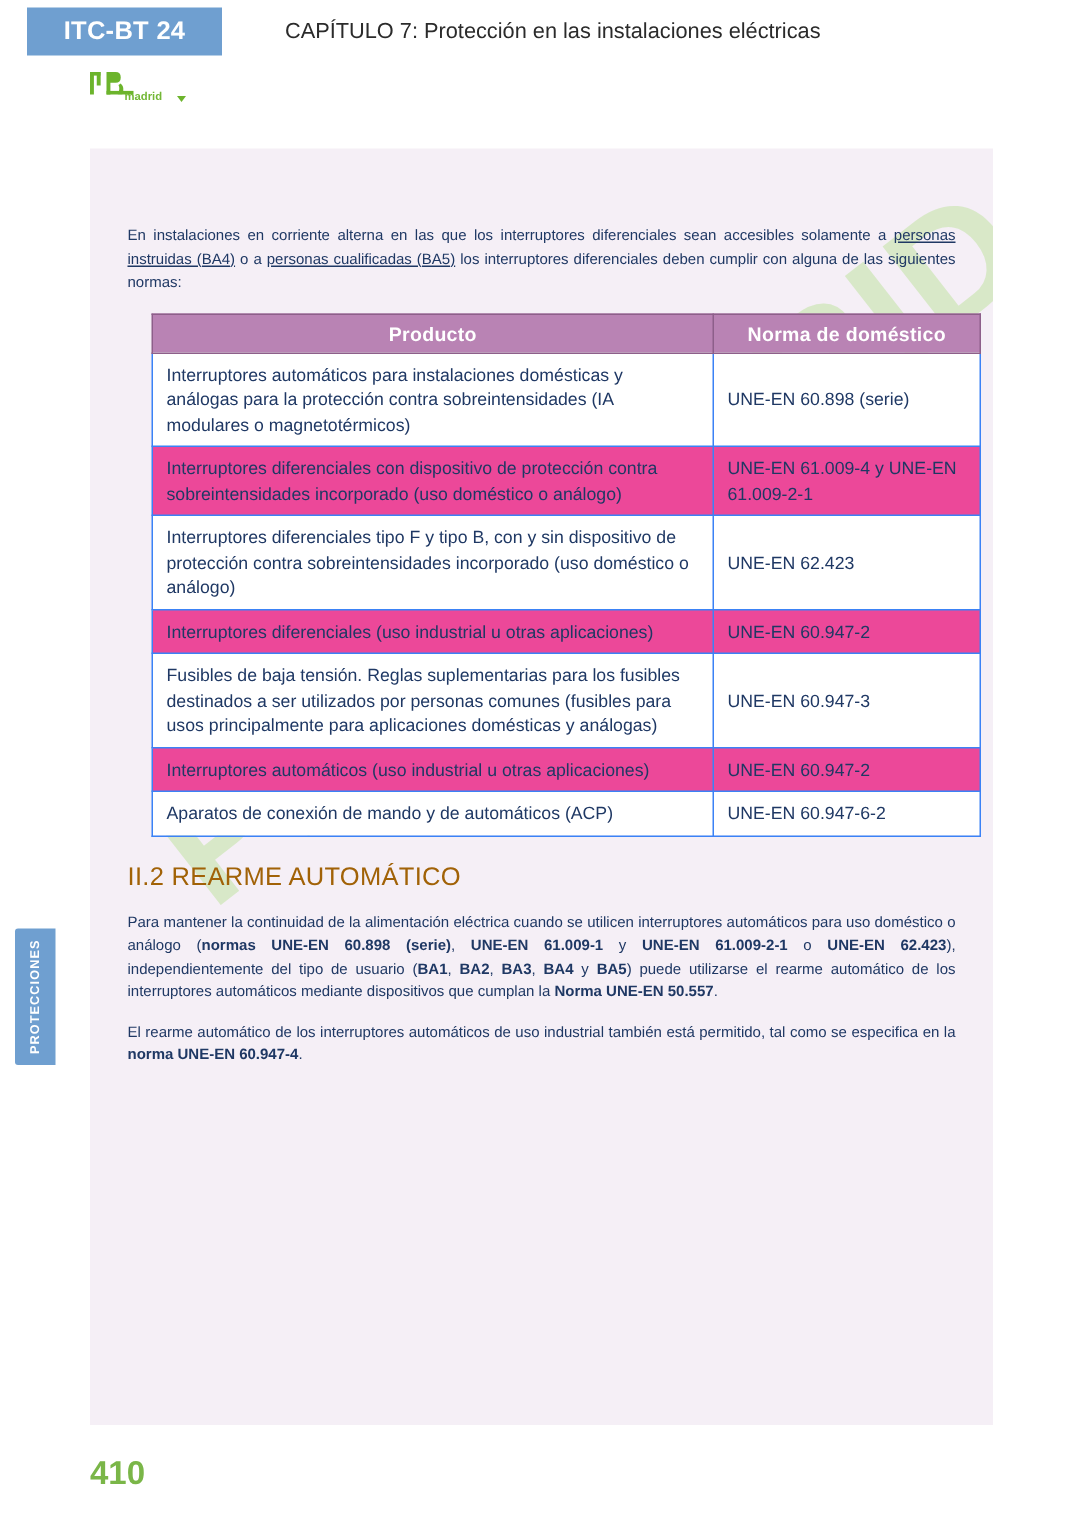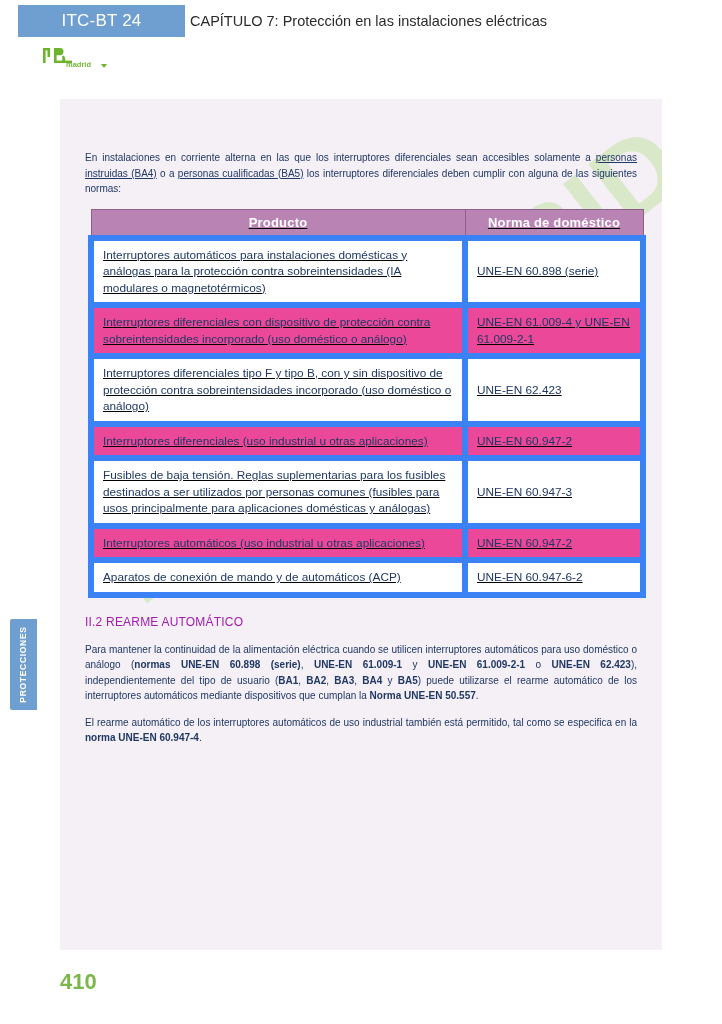--- a/index.html
+++ b/index.html
@@ -21,26 +21,26 @@
     position: absolute;
     left: 0;
     top: 5px;
     width: 722px;
     height: 32px;
   }
   .header-tab {
     position: absolute;
     left: 18px;
     top: 0;
-    width: 167px;
+    width: 130px;
     height: 32px;
     background: #6f9fd0;
     color: #ffffff;
     font-size: 17px;
-    font-weight: normal;
+    font-weight: bold;
     letter-spacing: 0.2px;
     display: flex;
     align-items: center;
     justify-content: center;
   }
   .header-title {
     position: absolute;
     left: 190px;
     top: 0;
     height: 32px;
@@ -48,21 +48,21 @@
     align-items: center;
     font-size: 14.5px;
     color: #2b2b2b;
     white-space: nowrap;
     text-align: right;
   }
 
   
   .logo {
     position: absolute;
-    left: 41px;
+    left: 58px;
     top: 46px;
     width: 70px;
     height: 26px;
   }
 
   
   .side-tab {
     position: absolute;
     left: 10px;
     top: 619px;
@@ -139,59 +139,58 @@
     color: #1f3864;
     text-align: justify;
   }
   .u { text-decoration: underline; }
   .b { font-weight: bold; }
 
   
   table.norm-table {
     border-collapse: collapse;
     width: 552px;
-    margin: 12px 0 0 3px;
+    margin: 12px 0 0 16px;
     table-layout: fixed;
-    text-decoration: underline;
   }
   table.norm-table th {
     background: #b983b4;
     color: #ffffff;
     font-size: 13px;
     font-weight: bold;
     padding: 5px 6px;
     border: 1px solid #8d5f8a;
     text-align: center;
     letter-spacing: 0.2px;
   }
   table.norm-table td {
-    border: 6px solid #3b82f6;
+    border: 1px solid #3b82f6;
     font-size: 11.8px;
     line-height: 16.5px;
     color: #1f3864;
     padding: 6px 9px;
     vertical-align: middle;
     background: #ffffff;
   }
   table.norm-table tr.alt td {
     background: #ec4899;
   }
   td.norm-col {
     text-align: left;
     padding-left: 12px;
   }
   col.c1 { width: 374px; }
   col.c2 { width: 178px; }
 
   
   h2.section-heading {
     margin: 17px 0 13px 0;
-    font-size: 12px;
+    font-size: 17px;
     font-weight: normal;
-    color: #a21caf;
+    color: #a16207;
     letter-spacing: 0.2px;
   }
 
   
   .page-number {
     position: absolute;
     left: 60px;
     top: 969px;
     font-size: 22px;
     font-weight: bold;

